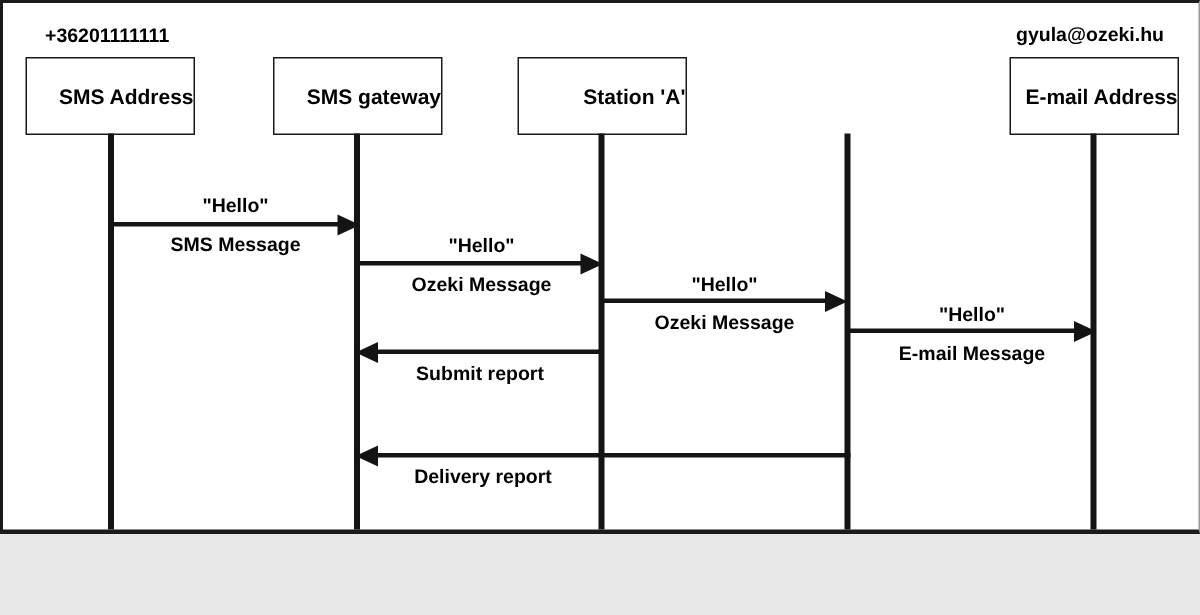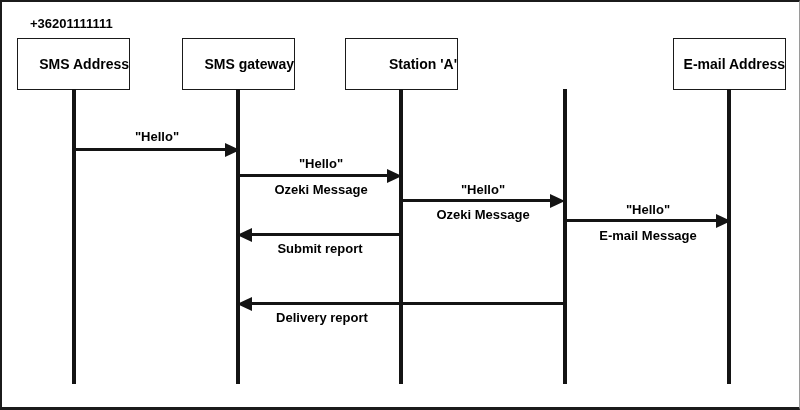--- a/index.html
+++ b/index.html
@@ -1,21 +1,21 @@
 <!DOCTYPE html>
 <html style="--line: #141414; --bg: #ffffff; --text: #000000;"><head>
 <meta charset="utf-8">
 <style>
   html,body { margin:0; padding:0; background:#e8e8e8; }
   * { box-sizing:border-box; }
   :root { --line:#141414; --bg:#ffffff; --text:#000000; }
 
   .canvas {
     position:relative;
-    width:800px; height:410px;
+    width:800px; height:356px;
     background:var(--bg);
     border-top:2px solid #1b1b1b;
     border-left:2px solid #1b1b1b;
     border-bottom:3px solid #1b1b1b;
     border-right:1px solid #9a9a9a;
     overflow:hidden;
     font-family:"Liberation Sans", sans-serif;
     font-weight:bold;
     color:var(--text);
   }
@@ -66,20 +66,21 @@
     text-align:center;
     white-space:nowrap;
   }
 </style>
 </head>
 <body>
 
 <div class="canvas">
 
   <div class="top-label phone">+36201111111</div>
+  <div class="top-label email">gyula@ozeki.hu</div>
 
   <div class="actor" style="left:15px">
       <span>SMS Address</span>
     </div>
   <div class="actor" style="left:180px">
       <span>SMS gateway</span>
     </div>
   <div class="actor" style="left:343px">
       <span>Station 'A'</span>
     </div>
@@ -91,20 +92,21 @@
   <div class="lifeline" style="left:234px"></div>
   <div class="lifeline" style="left:397px"></div>
   <div class="lifeline" style="left:561px"></div>
   <div class="lifeline" style="left:725px"></div>
 
   <div class="msg" style="left:72px; top:146px; width:166px">
     <div class="line line-r"></div>
     <div class="head head-r"></div>
   </div>
   <div class="msg-label" style="left:75px; top:127px">"Hello"</div>
+  <div class="msg-label" style="left:75px; top:153px">SMS Message</div>
 
   <div class="msg" style="left:238px; top:172px; width:162px">
     <div class="line line-r"></div>
     <div class="head head-r"></div>
   </div>
   <div class="msg-label" style="left:239px; top:154px">"Hello"</div>
   <div class="msg-label" style="left:239px; top:180px">Ozeki Message</div>
 
   <div class="msg" style="left:400px; top:197px; width:163px">
     <div class="line line-r"></div>

